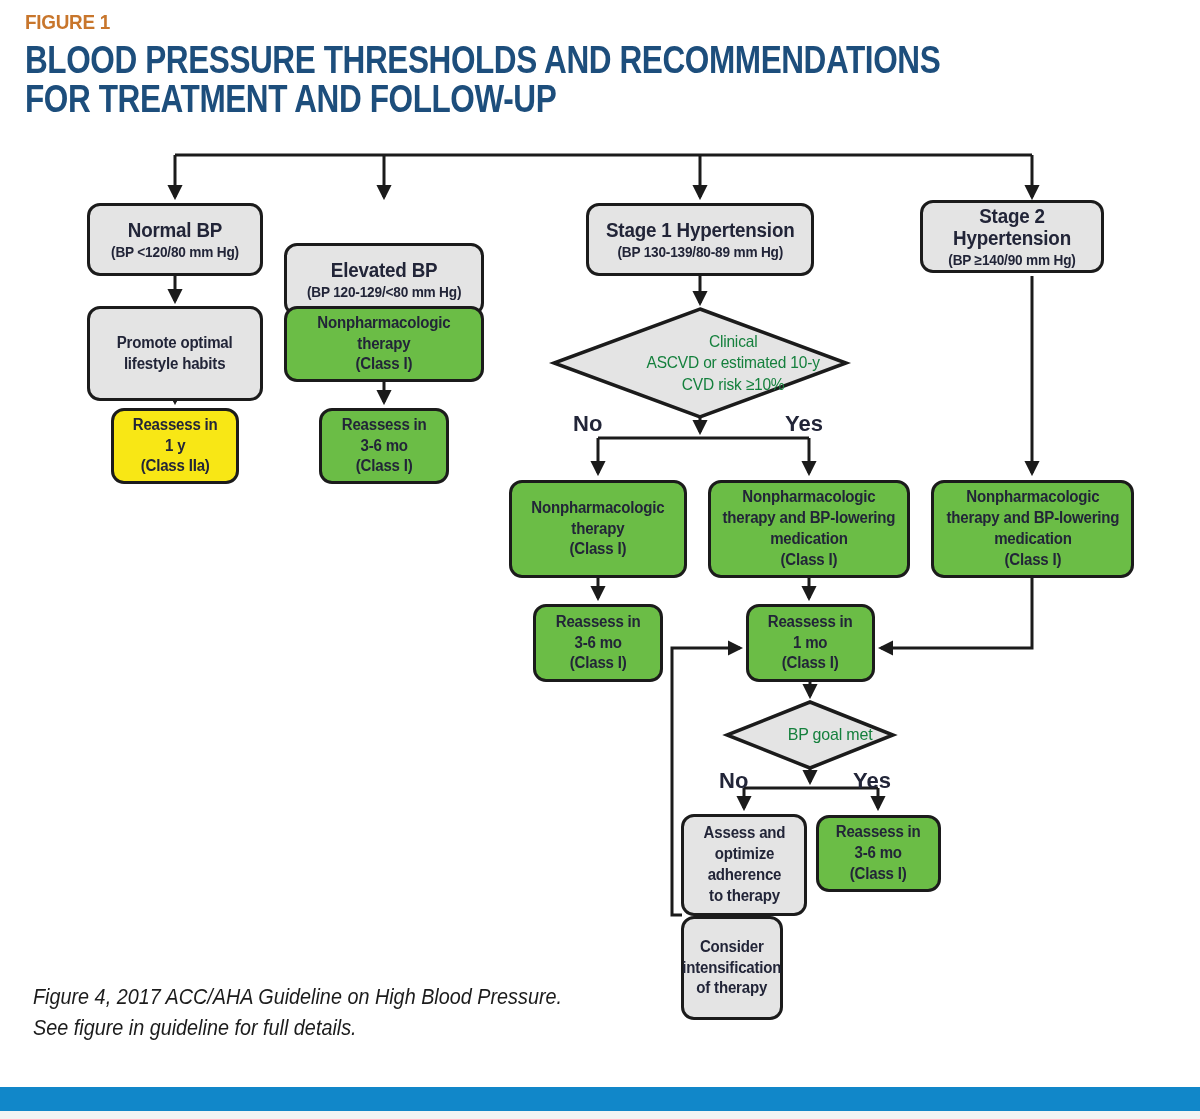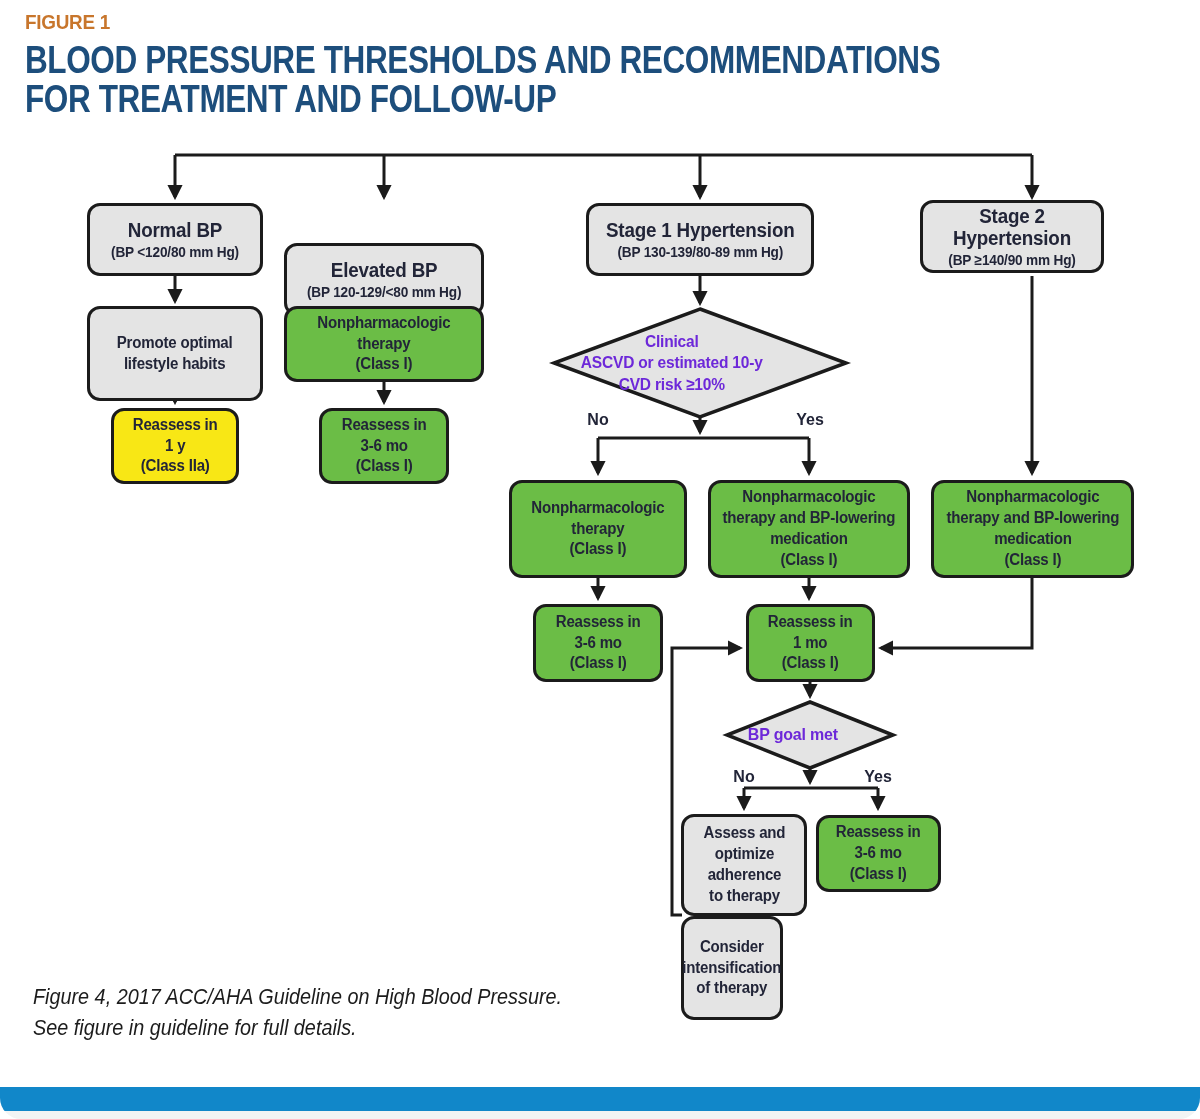--- a/index.html
+++ b/index.html
@@ -1,17 +1,17 @@
 <!DOCTYPE html>
 <html style="--title-navy: #1d4e7c; --figure-orange: #c8762c; --box-gray: #e4e4e4; --box-green: #6bbd46; --box-yellow: #f8e715; --line-black: #1b1b1b; --footer-blue: #1187c9;"><head>
 <meta charset="utf-8">
 <style>
   html,body{margin:0;padding:0;background:#ffffff;}
   #page{position:relative;width:1200px;height:1119px;background:#fff;overflow:hidden;
-        font-family:"Liberation Sans","DejaVu Sans",sans-serif;border-radius:21px;}
+        font-family:"Liberation Sans","DejaVu Sans",sans-serif;}
 
   
   .fig-label{position:absolute;left:25px;top:10px;font-size:21px;font-weight:bold;
              color:var(--figure-orange,#c8762c);transform:scaleX(.9);transform-origin:left top;
              letter-spacing:-.3px;}
   .main-title{position:absolute;left:25px;top:41px;font-size:38px;font-weight:bold;
               color:var(--title-navy,#1d4e7c);line-height:39px;transform:scaleX(.83);
               transform-origin:left top;letter-spacing:-.5px;white-space:nowrap;}
 
   
@@ -24,24 +24,24 @@
   .node{position:absolute;z-index:2;display:flex;align-items:center;justify-content:center;
         text-align:center;border:3px solid var(--line-black,#1b1b1b);border-radius:13px;
         font-weight:bold;color:#222538;box-sizing:border-box;}
   .gray{background:var(--box-gray,#e4e4e4);justify-content:center;}
   .green{background:var(--box-green,#6bbd46);}
   .yellow{background:var(--box-yellow,#f8e715);}
   .nc{transform:scaleX(.94);transform-origin:center;}
   .hdr .t{font-size:20px;line-height:1.12;letter-spacing:-.2px;}
   .hdr .s{font-size:14.5px;margin-top:3px;letter-spacing:-.2px;}
   .body16{font-size:16px;line-height:1.3;letter-spacing:-.2px;}
-  .dtext{position:absolute;z-index:2;display:flex;align-items:center;justify-content:flex-start;
-         text-align:center;font-weight:bold;color:#6d28d9;}
-  .blabel{position:absolute;z-index:2;font-weight:bold;font-size:16px;color:#222538;
-          text-align:center;width:50px;}
+  .dtext{position:absolute;z-index:2;display:flex;align-items:center;justify-content:flex-end;
+         text-align:center;font-weight:normal;color:#15803d;}
+  .blabel{position:absolute;z-index:2;font-weight:bold;font-size:22px;color:#222538;
+          width:50px;}
 
   
   .caption{position:absolute;left:33px;top:981px;font-size:22px;font-style:italic;
            color:#1c1c1c;line-height:31px;transform:scaleX(.9);transform-origin:left top;}
   .footer-bar{position:absolute;left:0;top:1087px;width:1200px;height:24px;
               background:var(--footer-blue,#1187c9);}
   .footer-strip{position:absolute;left:0;top:1111px;width:1200px;height:8px;background:#f2f4f4;}
 </style>
 </head>
 <body>

